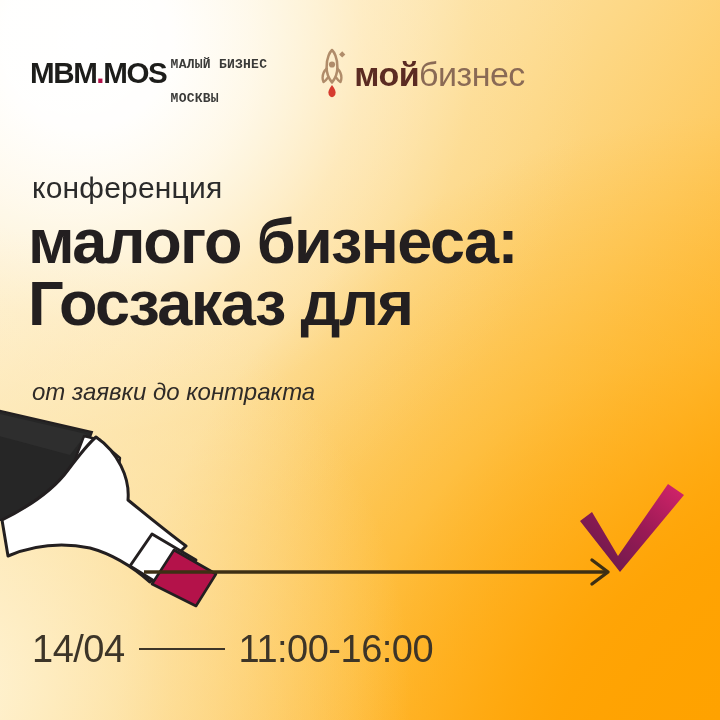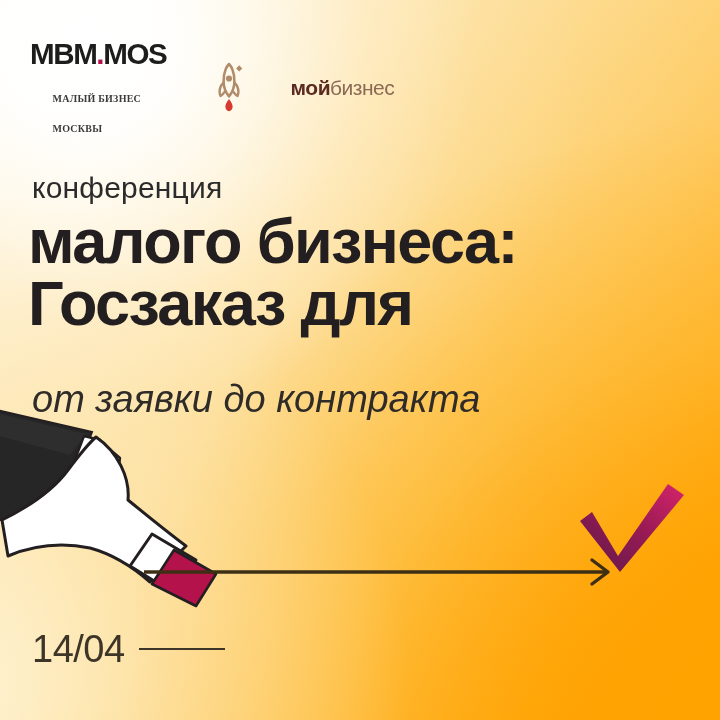--- a/index.html
+++ b/index.html
@@ -59,60 +59,58 @@
     left: 30px;
     top: 40px;
     display: flex;
     align-items: center;
     gap: 0;
   }
   .logo-mbm {
     display: flex;
     align-items: center;
     gap: 7px;
-    flex-direction: column;
   }
   .mbm-word {
     font-family: "Liberation Sans", sans-serif;
     font-weight: 700;
     font-size: 29px;
     letter-spacing: -1.4px;
     color: #1d1d1b;
     line-height: 1;
     white-space: nowrap;
     transform: scaleX(1.02);
     transform-origin: left center;
   }
   .mbm-word .dot { color: #b4124a; }
   .mbm-sub {
-    font-family: Liberation Serif, serif;
+    font-family: Liberation Mono, monospace;
     font-weight: 700;
-    font-size: 10px;
+    font-size: 13px;
     line-height: 1.35;
     letter-spacing: 0.25px;
     color: #3a3a38;
     text-transform: uppercase;
     margin-top: 16px;
     white-space: nowrap;
   }
 
   .logo-mb {
     display: flex;
     align-items: center;
     gap: 7px;
     margin-left: 50px;
   }
   .rocket-wrap { width: 30px; height: 54px; position: relative; }
   .mb-word {
     font-family: "Liberation Sans", sans-serif;
-    font-size: 21px;
+    font-size: 34px;
     line-height: 1;
     white-space: nowrap;
     letter-spacing: -0.5px;
-    margin-left: 40px;
   }
   .mb-word .mb-bold { font-weight: 700; color: #5b2b22; }
   .mb-word .mb-light { font-weight: 400; color: #8a6a55; }
 
   
   .kicker {
     position: absolute;
     left: 32px;
     top: 171px;
     font-size: 30px;
@@ -129,21 +127,21 @@
     color: #231f20;
     line-height: 0.99;
     letter-spacing: -1.6px;
     width: 680px;
   }
   .title .line { display: block; }
   .subtitle {
     position: absolute;
     left: 32px;
     top: 378px;
-    font-size: 38px;
+    font-size: 24px;
     font-weight: 300;
     font-style: italic;
     color: #2f2b28;
     letter-spacing: 0px;
   }
 
   
   .footer-row {
     position: absolute;
     left: 32px;
@@ -274,15 +272,16 @@
     </g>
 
     <g>
       <path d="M592 512 L 618 556 L 668 484 L 684 495 L 620 572 L 580 521 Z" fill="url(#checkGrad)"></path>
     </g>
   </svg>
 
   <div class="footer-row">
     <span class="footer-date">14/04</span>
     <span class="footer-dash"></span>
+    <span class="footer-time">11:00-16:00</span>
   </div>
 
 </div>
 
 </body></html>

